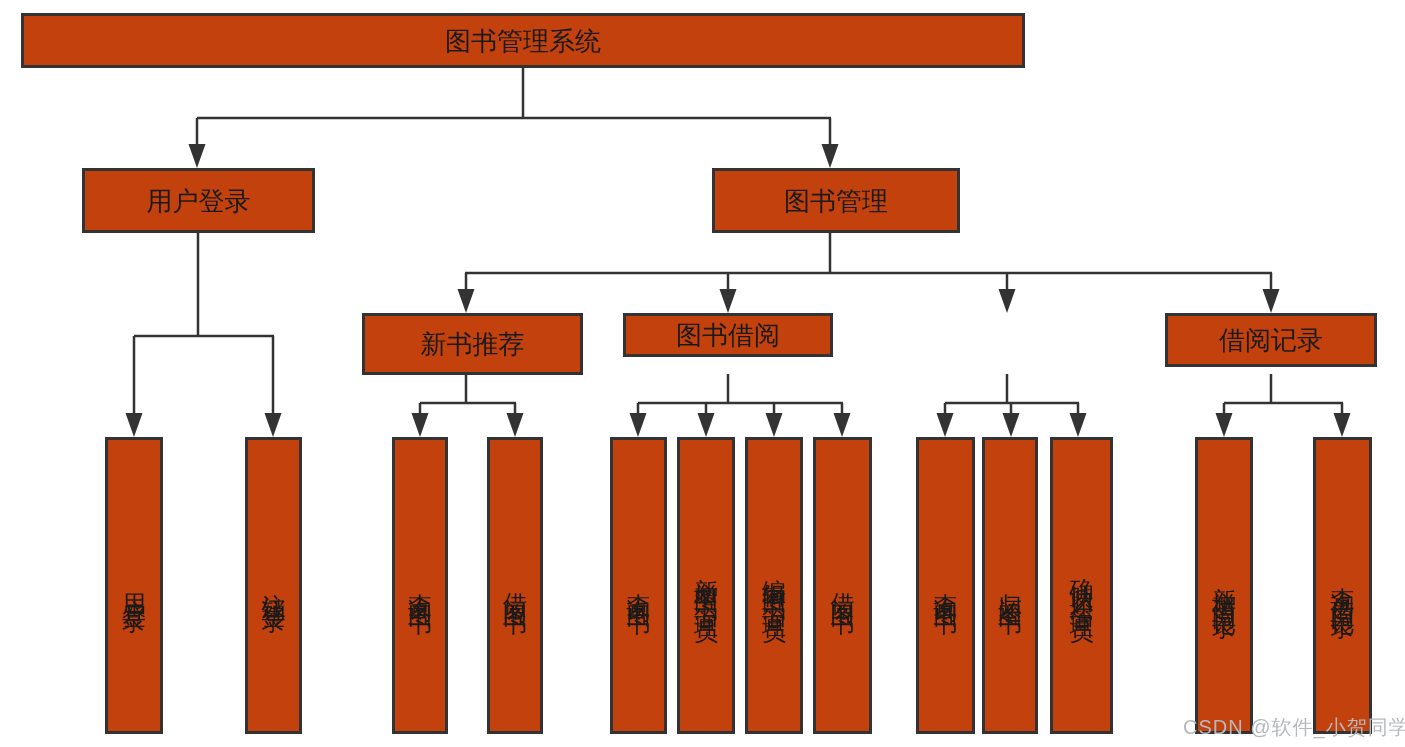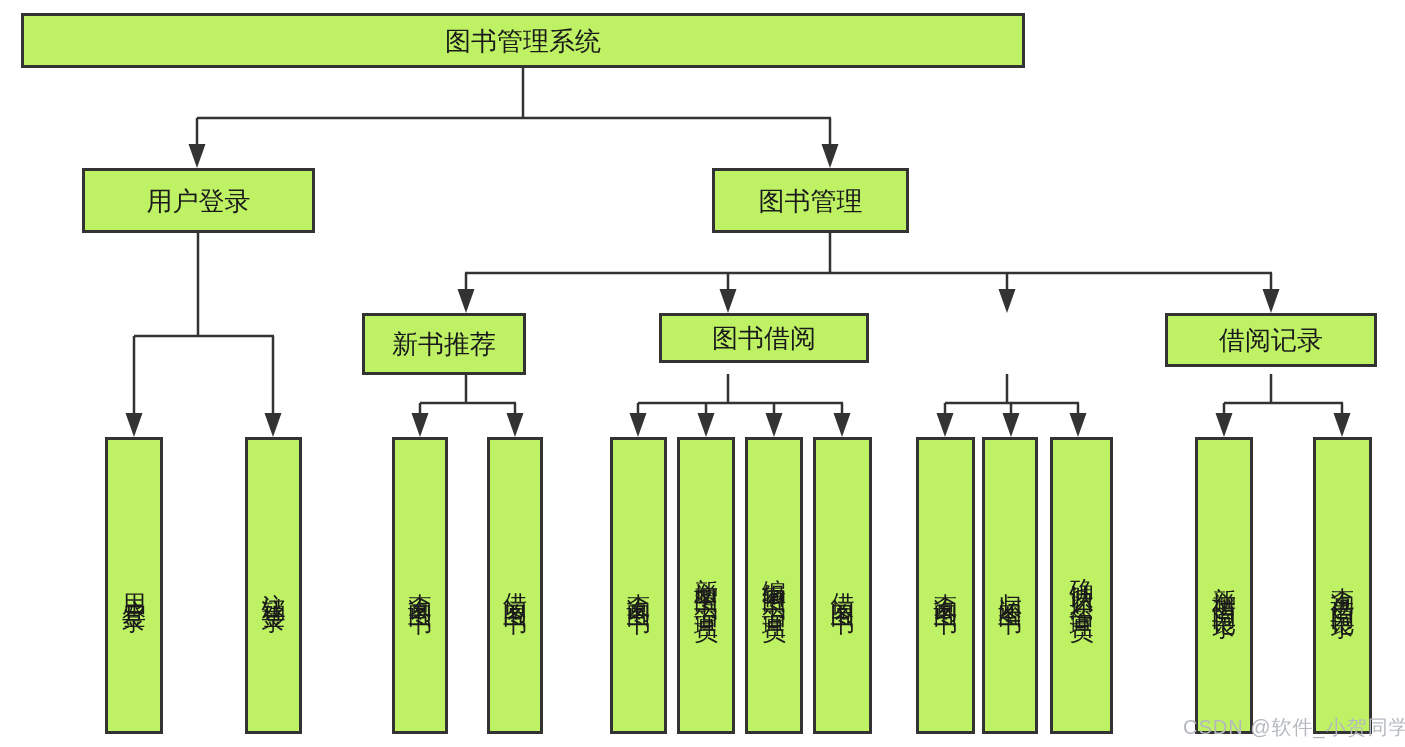--- a/index.html
+++ b/index.html
@@ -14,21 +14,21 @@
     width:1405px;height:747px;
     background:var(--bg);
     font-family:"Liberation Sans","DejaVu Sans",sans-serif;
     overflow:hidden;
   }
   #connectors{position:absolute;left:0;top:0;width:1405px;height:747px;}
   .box{
     position:absolute;
     box-sizing:border-box;
     border:3px solid var(--line);
-    background:#bef264;
+    background:#c2410c;
     display:flex;
     align-items:center;
     justify-content:center;
     color:var(--text);
     text-align:right;
   }
   .hbox{font-size:26px;line-height:1;}
   .vbox{
     writing-mode:vertical-lr;
     text-orientation:upright;
@@ -106,28 +106,28 @@
       <polygon points="1333.5,413 1350.5,413 1342,437" fill="var(--line)"></polygon>
     </svg>
 
   <div class="box hbox" style="left:21px;top:13px;width:1004px;height:55px;">
     <span>图书管理系统</span>
   </div>
 
   <div class="box hbox" style="left:82px;top:168px;width:233px;height:65px;">
     <span>用户登录</span>
   </div>
-  <div class="box hbox" style="left:712px;top:168px;width:197px;height:65px;">
+  <div class="box hbox" style="left:712px;top:168px;width:248px;height:65px;">
     <span>图书管理</span>
   </div>
 
-  <div class="box hbox" style="left:362px;top:313px;width:164px;height:62px;">
+  <div class="box hbox" style="left:362px;top:313px;width:221px;height:62px;">
     <span>新书推荐</span>
   </div>
-  <div class="box hbox" style="left:659px;top:313px;width:210px;height:50px;">
+  <div class="box hbox" style="left:623px;top:313px;width:210px;height:44px;">
     <span>图书借阅</span>
   </div>
   <div class="box hbox" style="left:1165px;top:313px;width:212px;height:54px;">
     <span>借阅记录</span>
   </div>
 
   <div class="box vbox" style="left:105px;top:437px;width:58px;height:297px;">
     <span>用户登录</span>
   </div>
   <div class="box vbox" style="left:245px;top:437px;width:57px;height:297px;">

